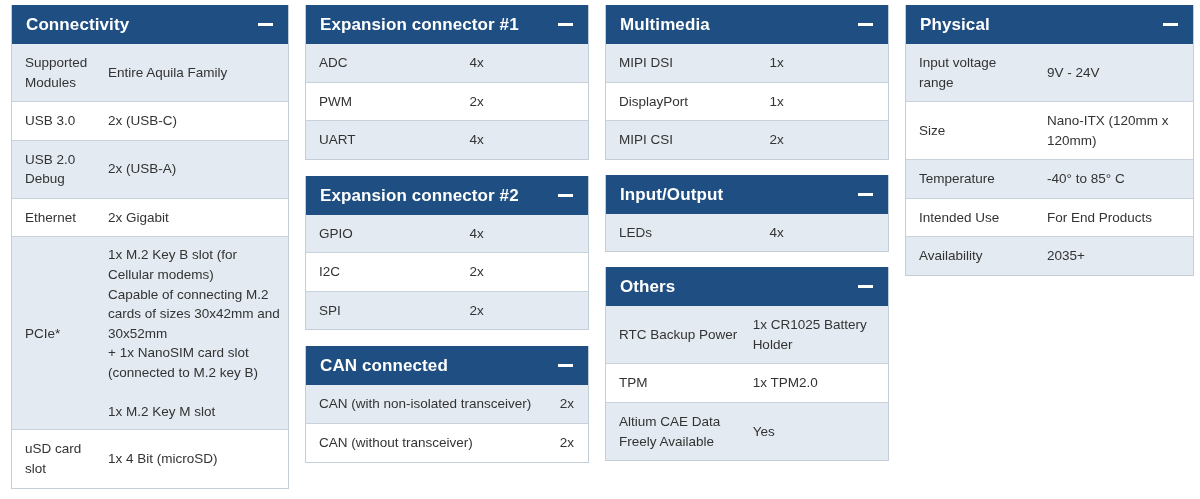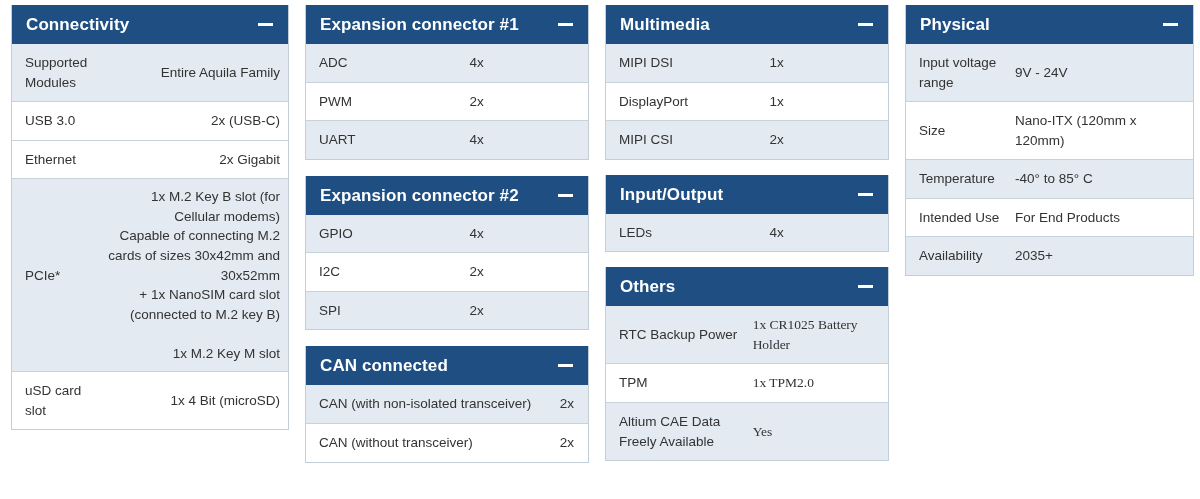--- a/index.html
+++ b/index.html
@@ -91,42 +91,42 @@
     font-size: 13.5px;
     line-height: 1.45;
     color: #333333;
     padding: 9px 8px 9px 0;
     box-sizing: border-box;
     white-space: pre-line;
   }
 
   
   .conn .cell-label { width: 96px; flex: 0 0 96px; }
-  .conn .cell-value { flex: 1 1 auto; text-align: right; }
+  .conn .cell-value { flex: 1 1 auto; }
   .conn .row-pcie { min-height: 152px; }
   .conn .row-pcie .cell-value { padding-top: 8px; padding-bottom: 8px; }
 
   
   .kv .cell-label { width: 58%; flex: 0 0 58%; }
   .kv .cell-value { flex: 1 1 auto; }
   .kv .row { min-height: 37px; }
 
   
   .can .cell-label { flex: 1 1 auto; }
   .can .cell-value { flex: 0 0 auto; padding-right: 14px; }
   .can .row { min-height: 37px; }
 
   
   .others .cell-label { width: 52%; flex: 0 0 52%; }
-  .others .cell-value { flex: 1 1 auto; font-family: Liberation Serif, serif; }
+  .others .cell-value { flex: 1 1 auto; }
   .others .row { min-height: 38px; }
 
   
   .phys .cell-label { width: 38%; flex: 0 0 38%; }
-  .phys .cell-value { flex: 1 1 auto; }
+  .phys .cell-value { flex: 1 1 auto; margin-left: 32px; }
   .phys .row { min-height: 37px; }
 </style>
 </head>
 <body>
 
 <div class="board">
 
   <div class="column col-1">
     <div class="card conn">
       <div class="card-header">
@@ -134,20 +134,24 @@
         <span class="collapse-icon"></span>
       </div>
       <div class="rows">
         <div class="row shade">
           <div class="cell-label">Supported Modules</div>
           <div class="cell-value">Entire Aquila Family</div>
         </div>
         <div class="row plain">
           <div class="cell-label">USB 3.0</div>
           <div class="cell-value">2x (USB-C)</div>
+        </div>
+        <div class="row shade">
+          <div class="cell-label">USB 2.0 Debug</div>
+          <div class="cell-value">2x (USB-A)</div>
         </div>
         <div class="row plain">
           <div class="cell-label">Ethernet</div>
           <div class="cell-value">2x Gigabit</div>
         </div>
         <div class="row shade row-pcie">
           <div class="cell-label">PCIe*</div>
           <div class="cell-value">1x M.2 Key B slot (for Cellular modems)
 Capable of connecting M.2 cards of sizes 30x42mm and 30x52mm
 + 1x NanoSIM card slot (connected to M.2 key B)

